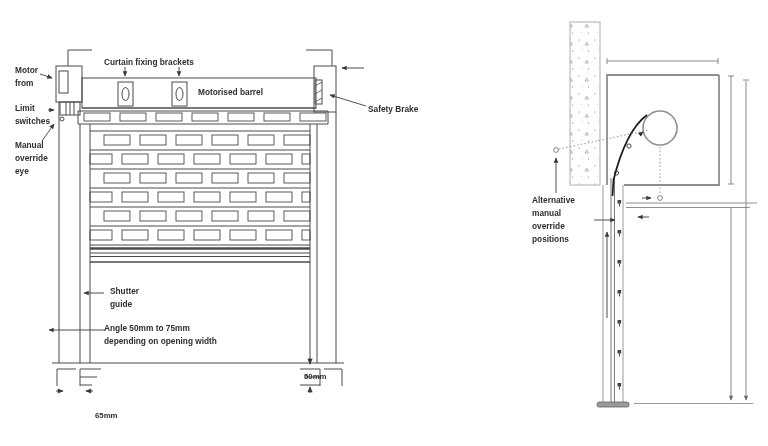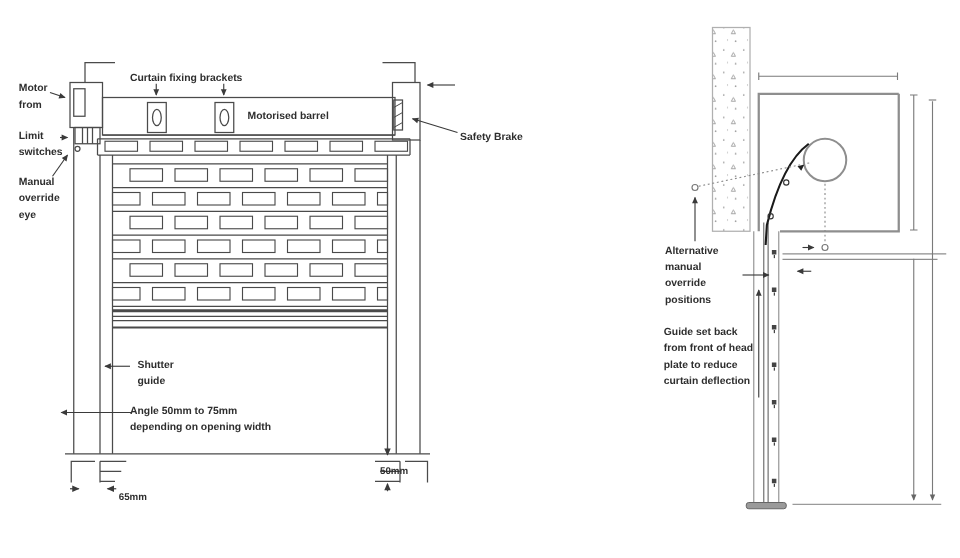--- a/index.html
+++ b/index.html
@@ -236,24 +236,20 @@
   <div class="lbl" style="left:15px;top:139px">Manual
 override
 eye</div>
   <div class="lbl" style="left:104px;top:56px">Curtain fixing brackets</div>
   <div class="lbl" style="left:198px;top:86px">Motorised barrel</div>
   <div class="lbl" style="left:368px;top:103px">Safety Brake</div>
   <div class="lbl" style="left:110px;top:285px">Shutter
 guide</div>
   <div class="lbl" style="left:104px;top:322px">Angle 50mm to 75mm
 depending on opening width</div>
-  <div class="lbl dim" style="left:68px;top:393px">65mm</div>
+  <div class="lbl dim" style="left:68px;top:411px">65mm</div>
   <div class="lbl dim" style="left:277px;top:372px">50mm</div>
 
   <div class="lbl" style="left:532px;top:194px">Alternative
 manual
 override
 positions</div>
-  <div class="lbl" style="left:531px;top:259px">Guide set back
-from front of head
-plate to reduce
-curtain deflection</div>
 </div>
 
 </body></html>

